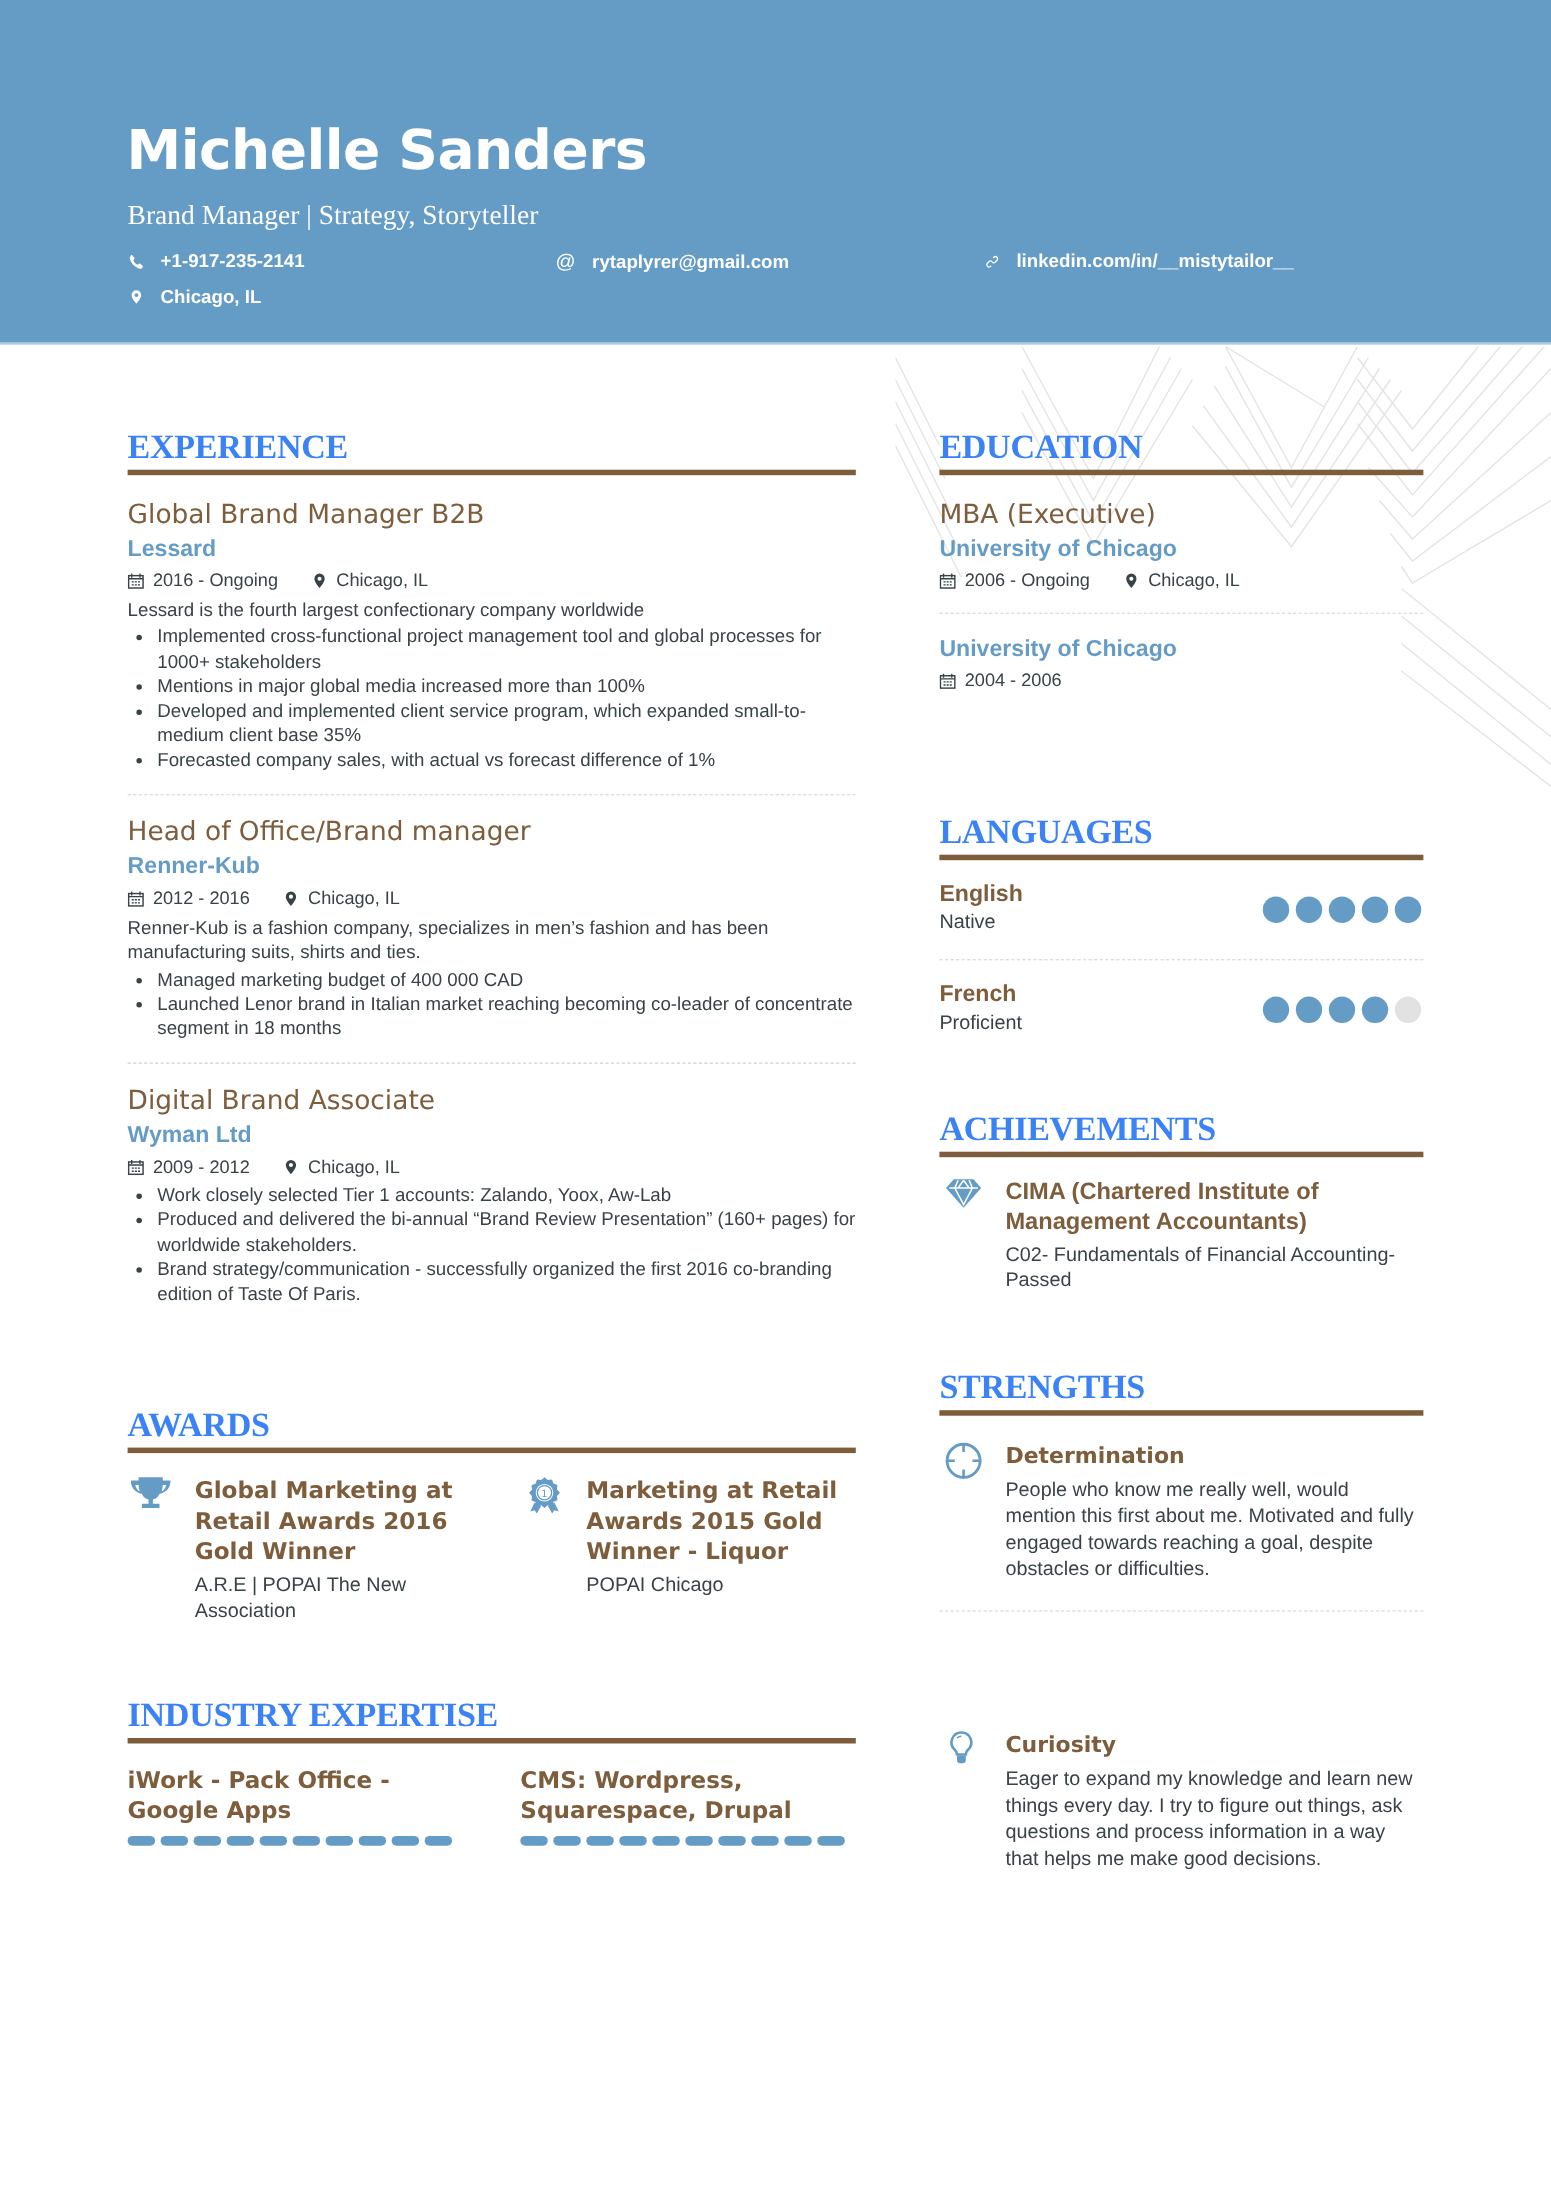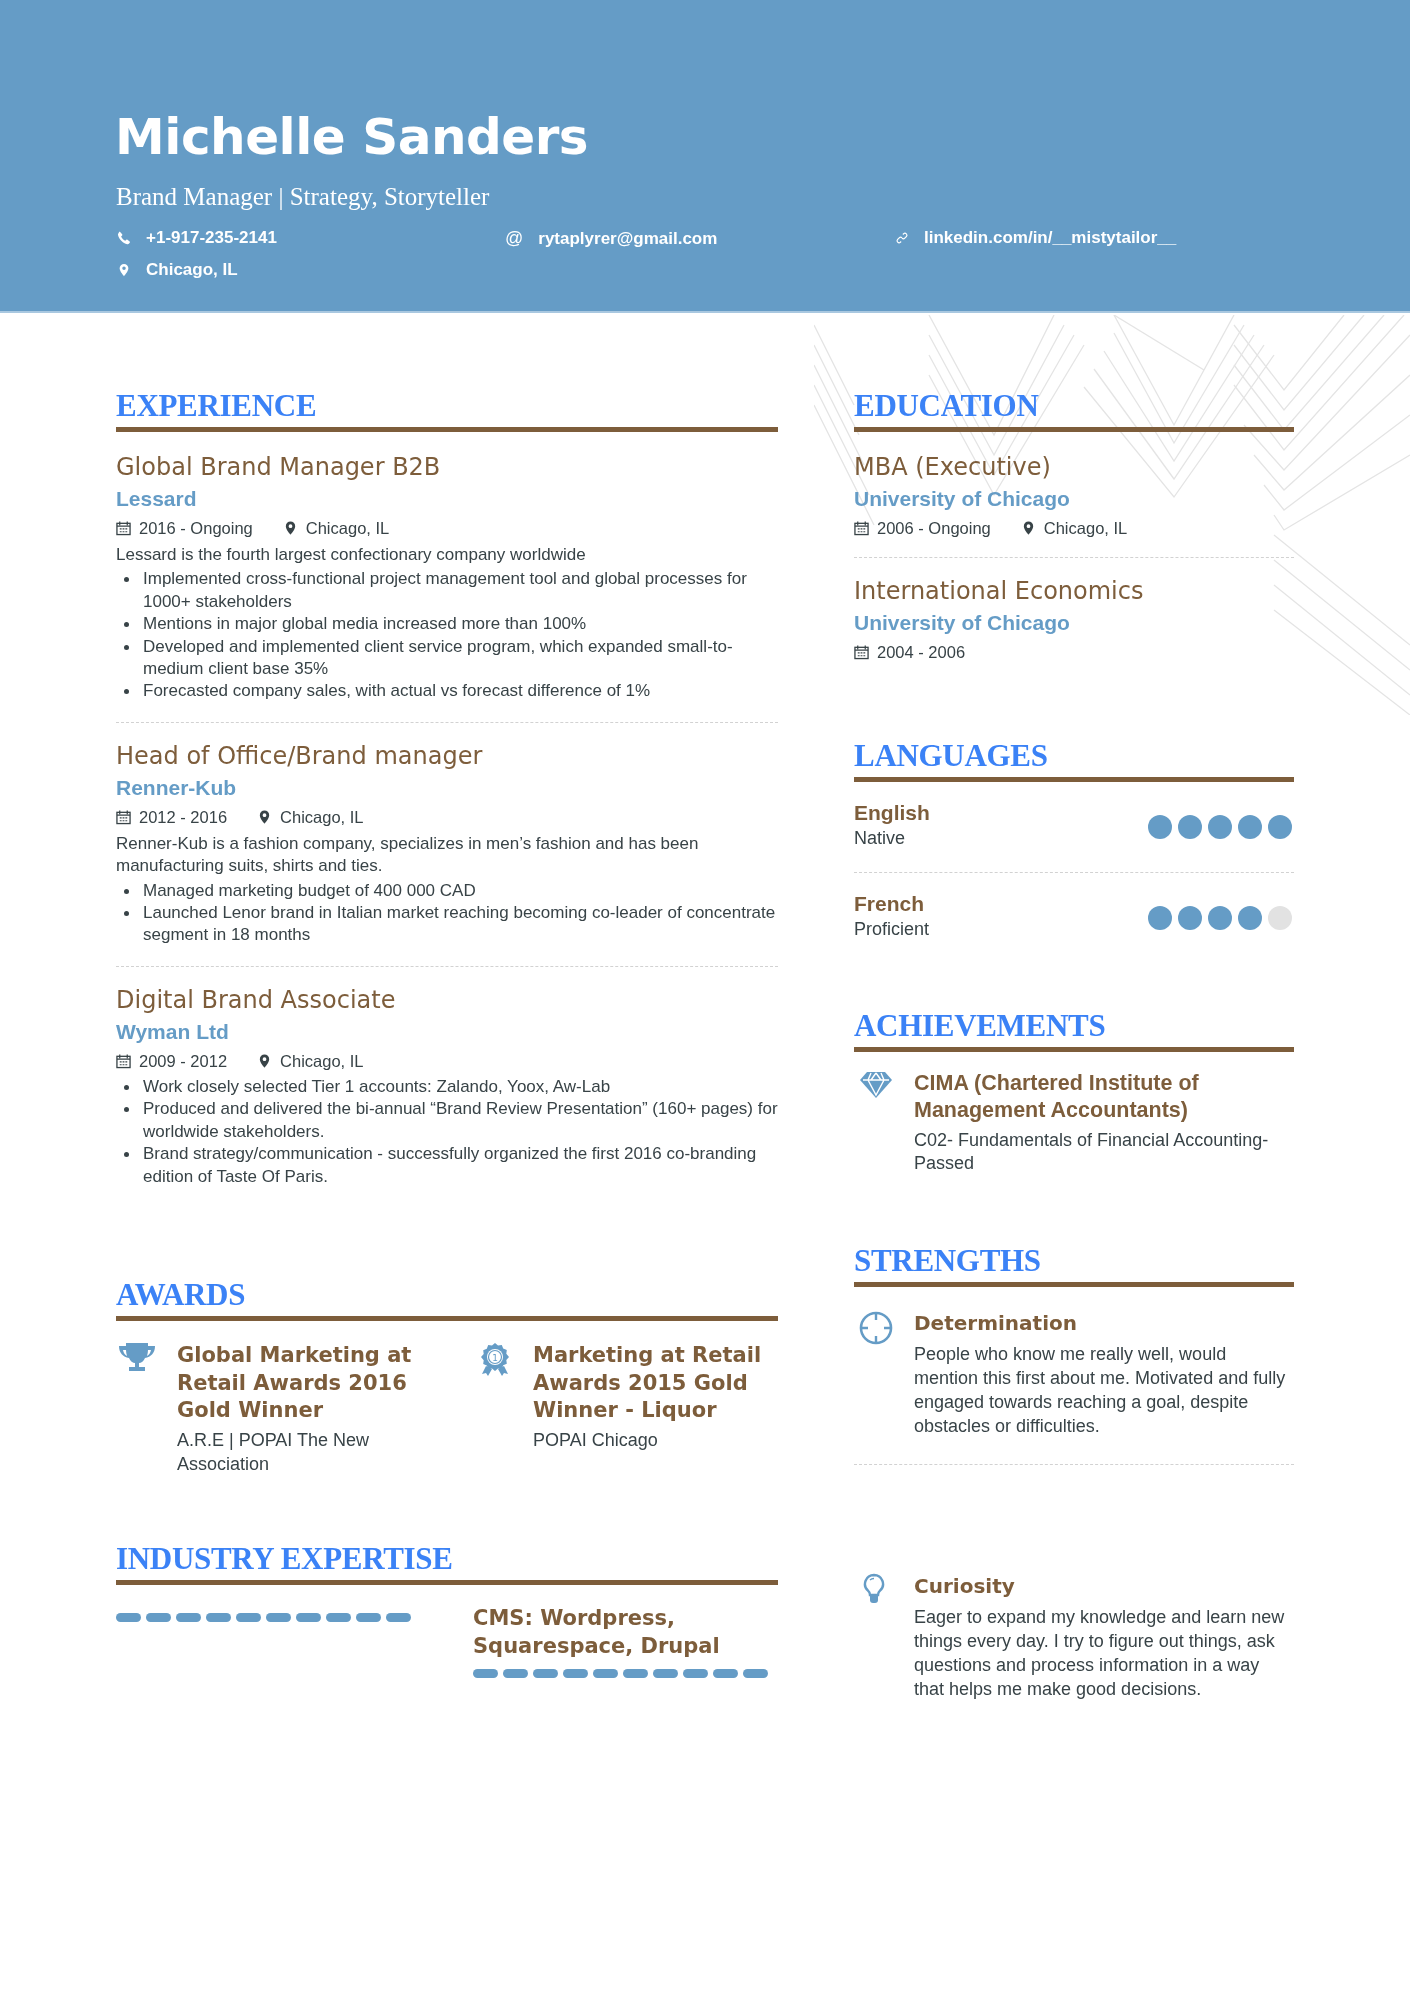--- a/index.html
+++ b/index.html
@@ -225,20 +225,21 @@
     <div class="award-title">Marketing at Retail Awards 2015 Gold Winner - Liquor</div>
     <div class="award-sub">POPAI Chicago</div>
   </div>
 </div>
 
 <div class="col" style="left:116px; top:1541px; width:662px;">
   <div class="sec-head">INDUSTRY EXPERTISE</div>
   <div class="sec-rule"></div>
 </div>
 <div class="exp-item" style="left:116px; top:1604px;">
+  <div class="exp-label">iWork - Pack Office - Google Apps</div>
   <div class="exp-bars">
     <span></span>
       <span></span>
       <span></span>
       <span></span>
       <span></span>
       <span></span>
       <span></span>
       <span></span>
       <span></span>
@@ -279,21 +280,20 @@
       <span class="item">
           <svg viewBox="0 0 16 16">
             <path d="M8 1a5 5 0 00-5 5c0 3.6 5 9 5 9s5-5.4 5-9a5 5 0 00-5-5zm0 7a2 2 0 110-4 2 2 0 010 4z" fill="#384347"></path>
           </svg>
           <span>Chicago, IL</span>
         </span>
     </div>
   </div>
   <div class="dash" style="margin-top:18px;"></div>
   <div style="margin-top:18px;">
-    <div class="job-title">International Economics</div>
     <div class="company">University of Chicago</div>
     <div class="meta">
       <span class="item">
           <svg viewBox="0 0 16 16">
             <rect x="1" y="3" width="14" height="12" fill="none" stroke="#384347" stroke-width="1.4"></rect>
             <path d="M1 6h14M4 1v4M12 1v4M4 9h2M7 9h2M10 9h2M4 12h2M7 12h2M10 12h2" stroke="#384347" stroke-width="1.3"></path>
           </svg>
           <span>2004 - 2006</span>
         </span>
     </div>

